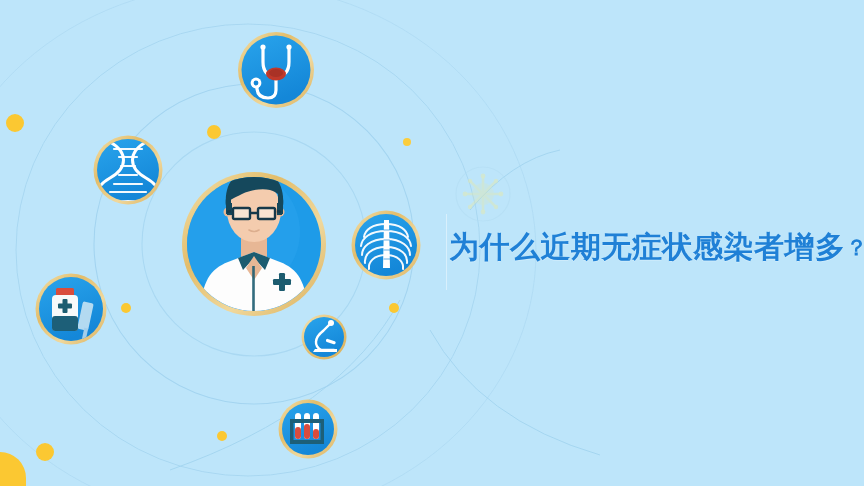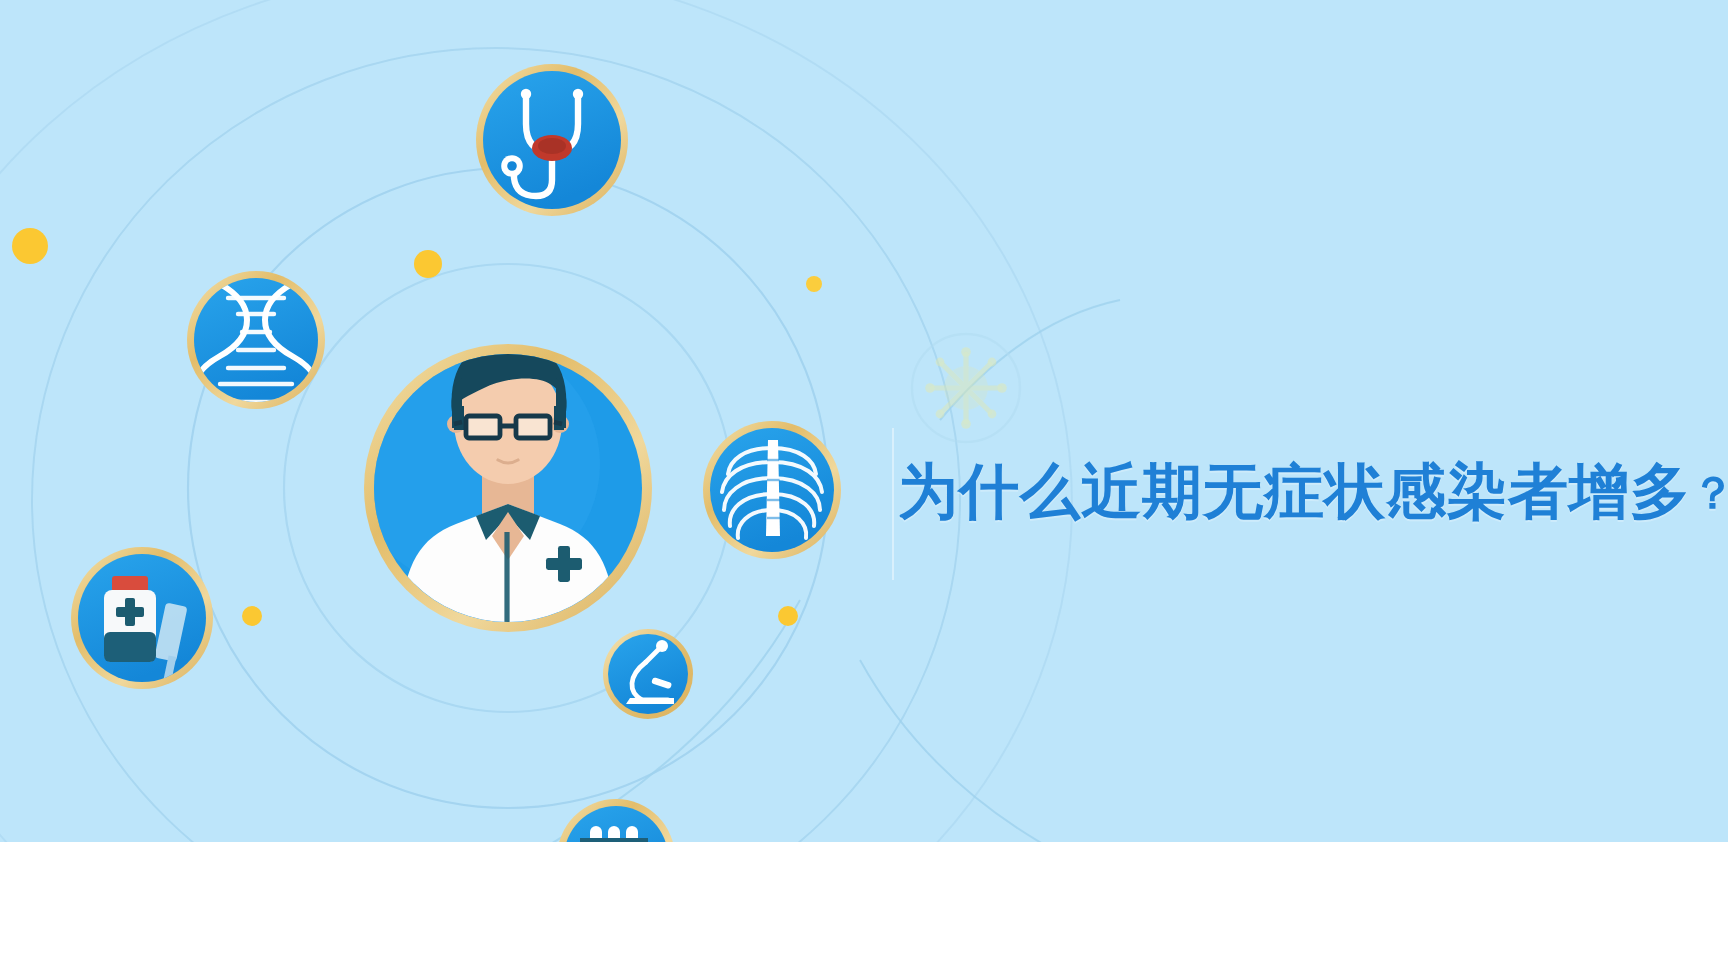--- a/index.html
+++ b/index.html
@@ -7,21 +7,21 @@
     margin: 0;
     padding: 0;
     background: #ffffff;
   }
   body {
     font-family: "DejaVu Sans", "Liberation Sans", sans-serif;
   }
   #stage {
     position: relative;
     width: 864px;
-    height: 421px;
+    height: 486px;
     overflow: hidden;
     background: #bde5fa;
   }
   .layer {
     position: absolute;
     left: 0; top: 0;
     width: 864px;
     height: 486px;
   }
   svg.layer { display: block; }

